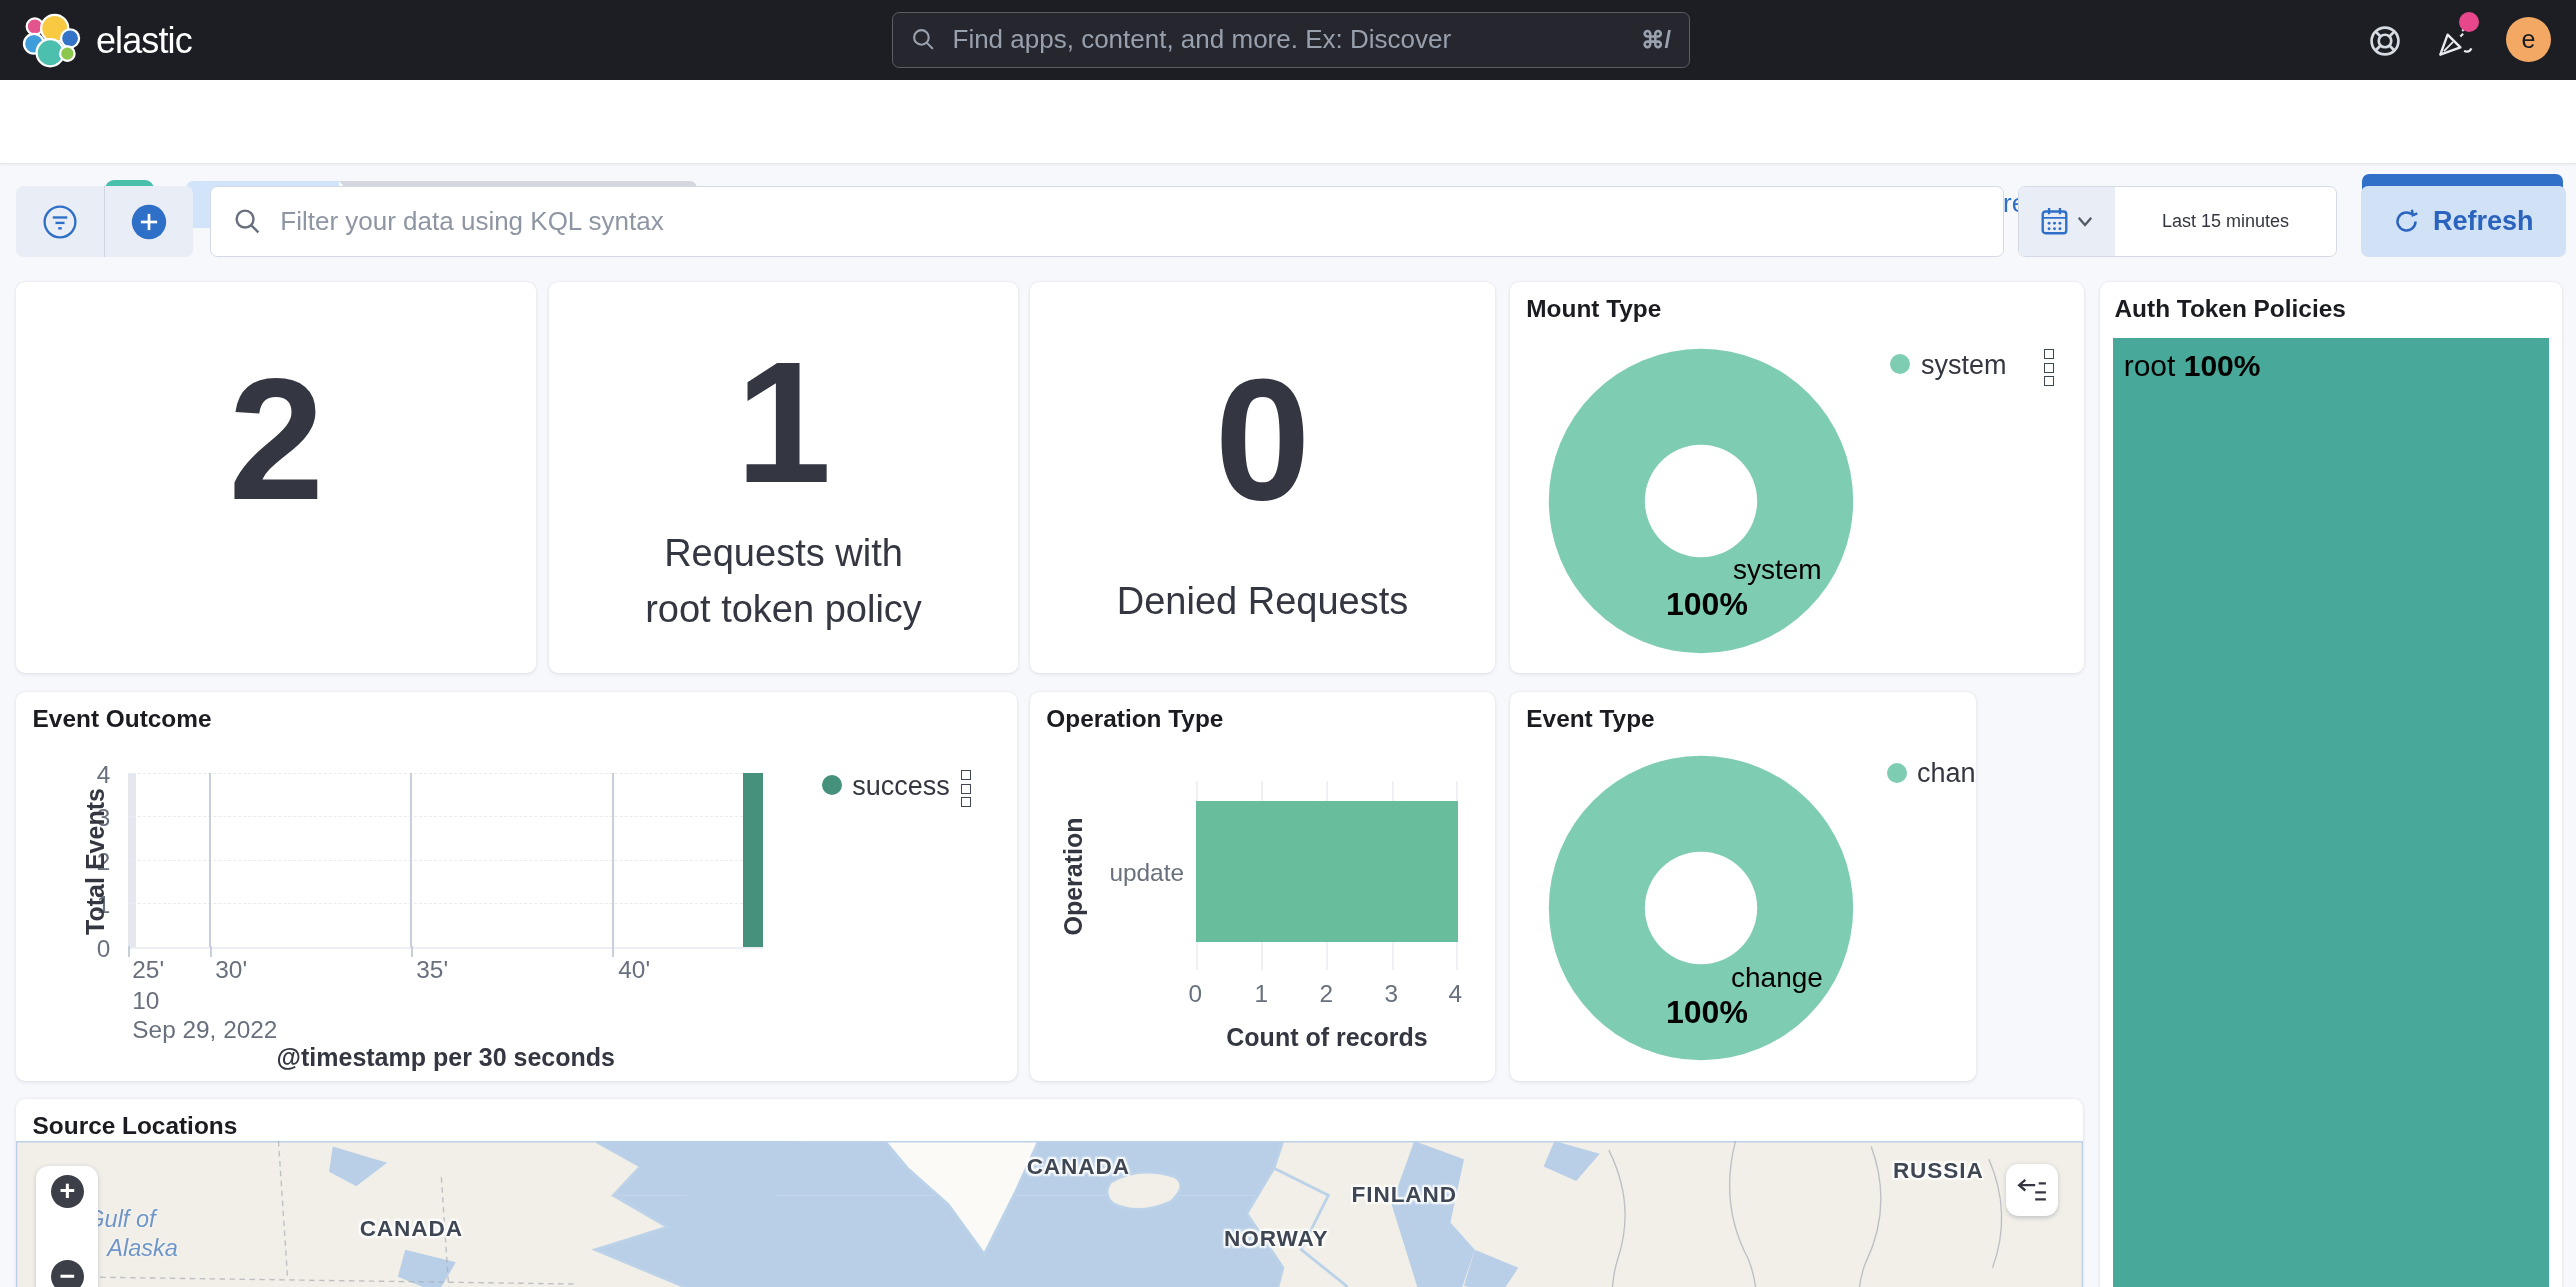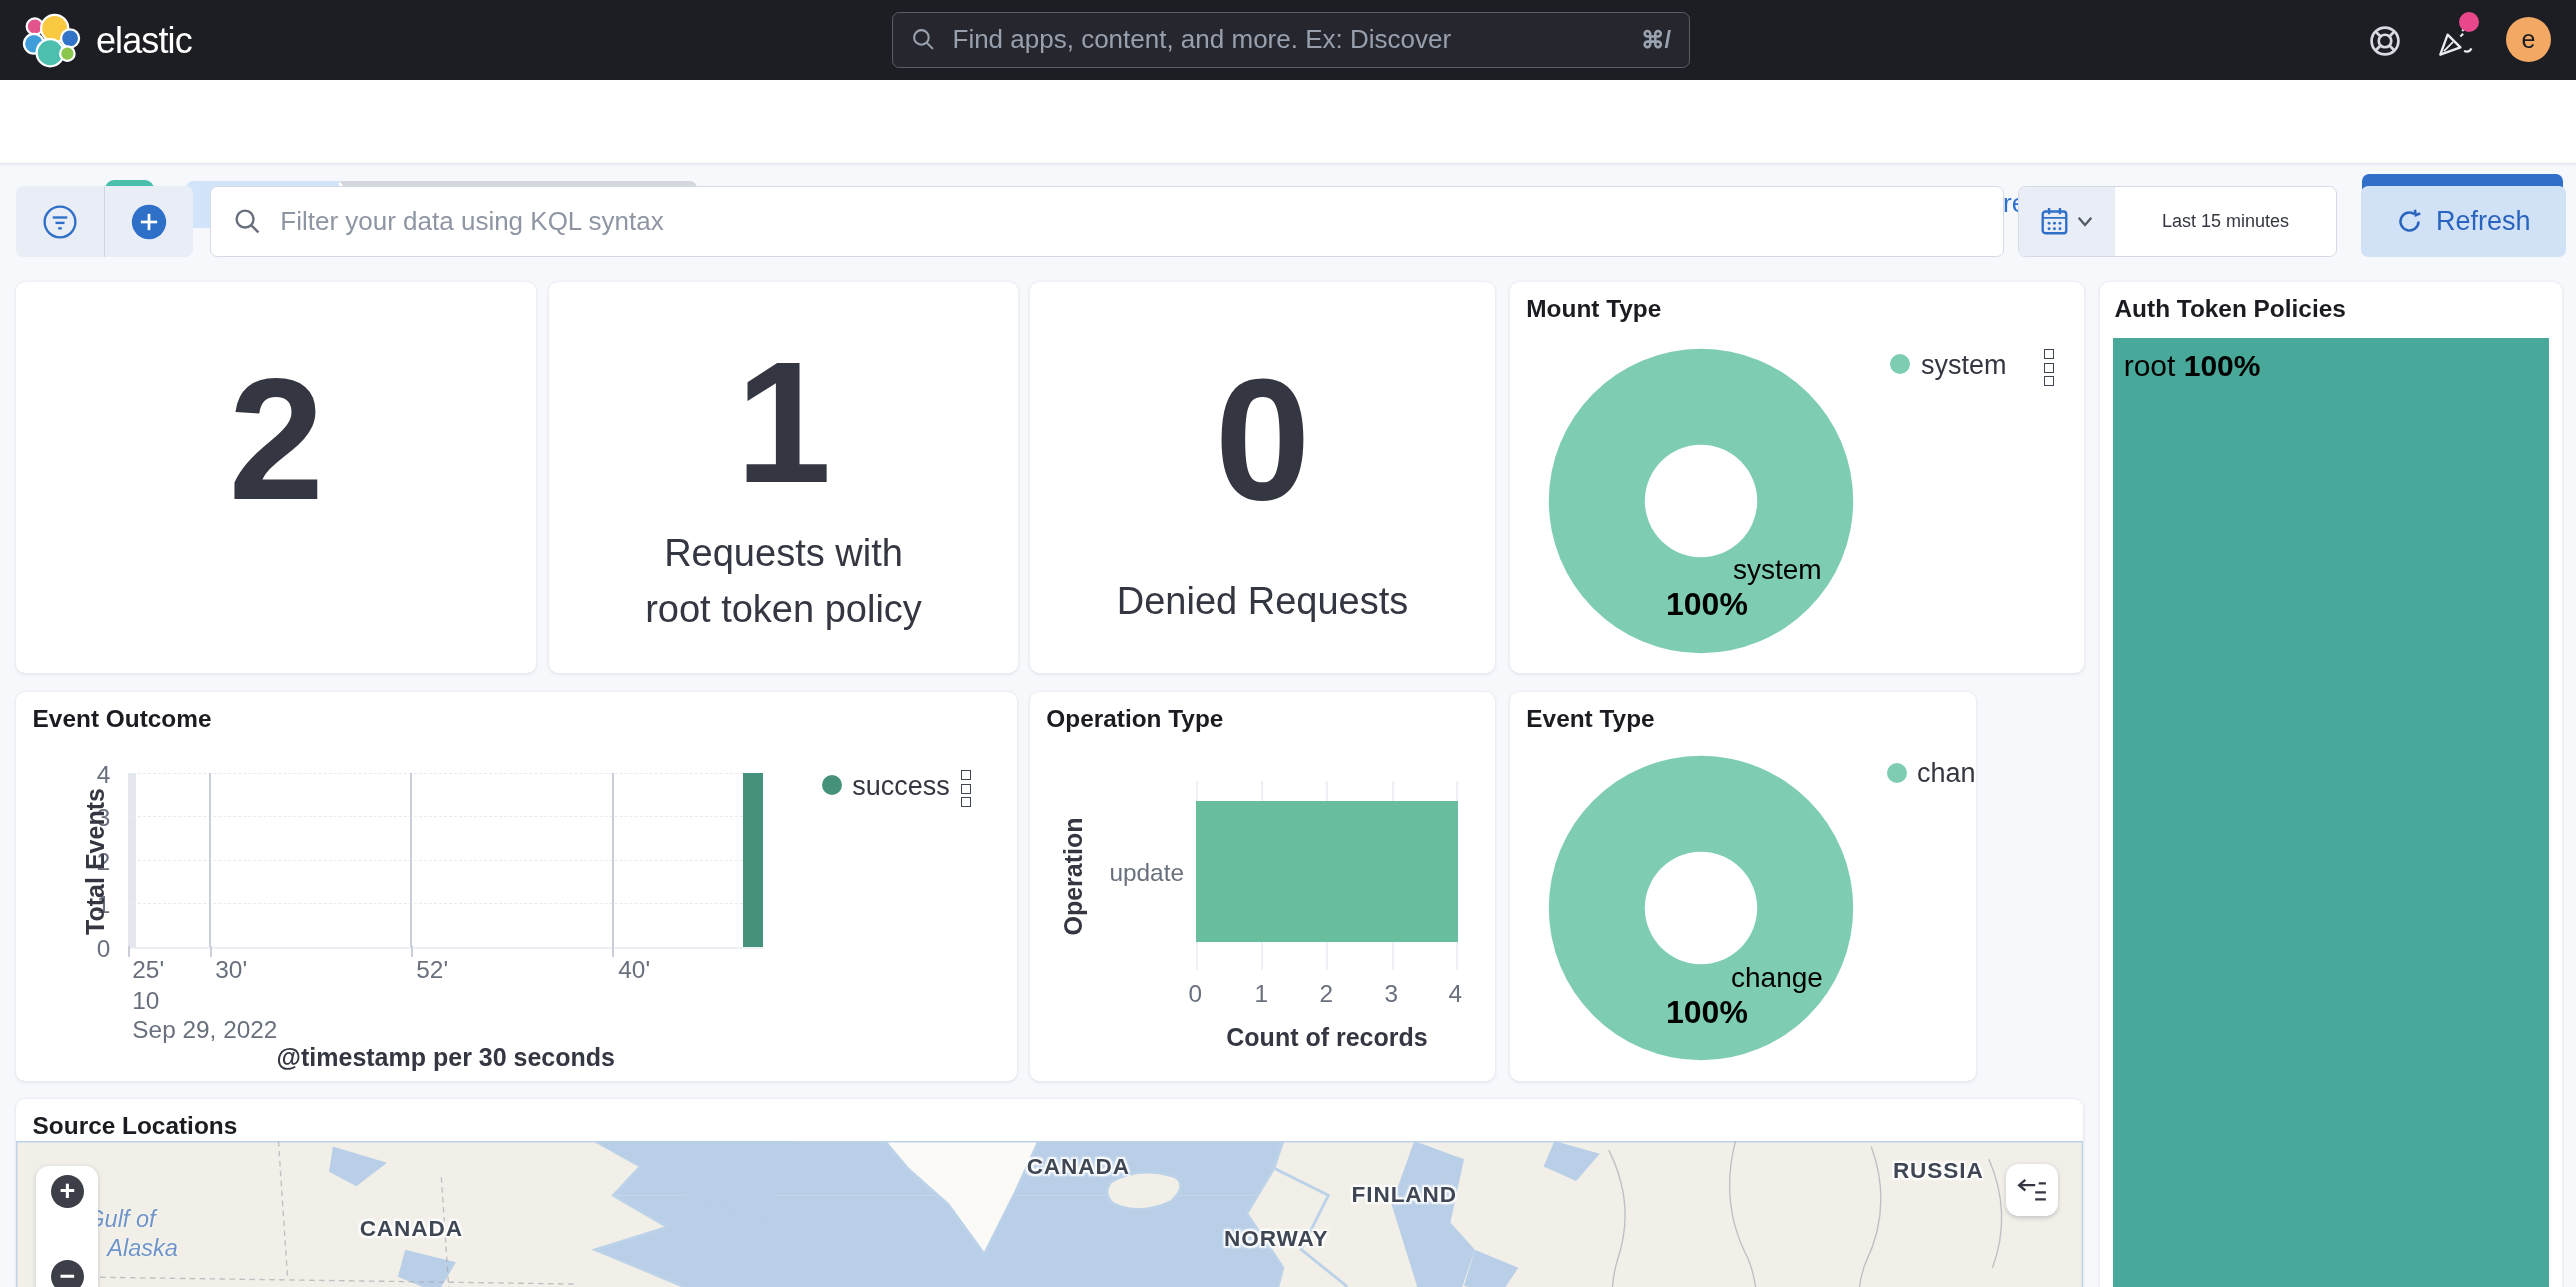--- a/index.html
+++ b/index.html
@@ -41,21 +41,21 @@
   .fgroup .fbtn + .fbtn{border-left:0.9px solid #cfd5e3;}
   .kql{left:210px;top:186px;width:1794px;height:71px;background:#fff;border:0.9px solid #d3dae6;border-radius:7.2px;
        box-sizing:border-box;display:flex;align-items:center;padding:0 22px;}
   .kql input{flex:1;border:none;outline:none;font-size:26px;color:#343741;margin-left:16.3px;font-family:"Liberation Sans",sans-serif;}
   .kql input::placeholder{color:#8e95a3;}
   .tpick{left:2018px;top:186px;width:319px;height:71px;background:#fff;border:0.9px solid #d3dae6;border-radius:7.2px;
        box-sizing:border-box;display:flex;overflow:hidden;}
   .tpick-left{width:96px;background:#e9edf6;display:flex;align-items:center;justify-content:center;gap:7.2px;cursor:pointer;}
   .tpick-right{flex:1;display:flex;align-items:center;justify-content:center;font-size:18px;color:#343741;cursor:pointer;}
   .refresh{left:2361px;top:186px;width:205px;height:71px;background:#d2e2f6;border-radius:7.2px;display:flex;
-       align-items:center;justify-content:center;gap:12.7px;color:#2a64bf;font-size:27px;font-weight:400;cursor:pointer;}
+       align-items:center;justify-content:center;gap:12.7px;color:#2a64bf;font-size:27px;font-weight:700;cursor:pointer;}
   
   .panel{background:#fff;border-radius:9px;box-shadow:0 1.8px 3.6px rgba(60,70,100,.07),0 0 2.7px rgba(60,70,100,.10);}
   .ptitle{font-size:24.4px;font-weight:700;color:#1a1c21;}
   .metric-num{width:100%;text-align:center;font-size:172px;font-weight:700;color:#343741;line-height:1;}
   .metric-label{width:100%;text-align:center;font-size:38px;color:#343741;line-height:56px;}
   .legend-dot{width:20px;height:20px;border-radius:50%;}
   .legend-text{font-size:27px;color:#343741;}
   .kebab{display:flex;flex-direction:column;gap:3.6px;cursor:pointer;}
   .kebab i{width:8.1px;height:8.1px;border:1.8px solid #3f4754;display:block;}
   .tick{font-size:24.4px;color:#69707d;}
@@ -279,21 +279,21 @@
     <div class="abs tick" style="left:58px;top:199px;width:36px;text-align:right">1</div>
     <div class="abs tick" style="left:58px;top:243px;width:36px;text-align:right">0</div>
     <div class="abs axis-title" style="left:-38px;top:155px;width:235px;text-align:center;transform:rotate(-90deg)">Total Events</div>
 
     <div class="abs" style="left:112px;top:254px;width:1.8px;height:11px;background:#c9cfda"></div>
     <div class="abs" style="left:194px;top:254px;width:1.8px;height:11px;background:#c9cfda"></div>
     <div class="abs" style="left:395px;top:254px;width:1.8px;height:11px;background:#c9cfda"></div>
     <div class="abs" style="left:596px;top:254px;width:1.8px;height:11px;background:#c9cfda"></div>
     <div class="abs tick" style="left:116px;top:264px">25'</div>
     <div class="abs tick" style="left:199px;top:264px">30'</div>
-    <div class="abs tick" style="left:400px;top:264px">52'</div>
+    <div class="abs tick" style="left:400px;top:264px">35'</div>
     <div class="abs tick" style="left:602px;top:264px">40'</div>
     <div class="abs tick" style="left:116px;top:295px">10</div>
     <div class="abs tick" style="left:116px;top:324px">Sep 29, 2022</div>
     <div class="abs axis-title" style="left:112px;top:351px;width:635px;text-align:center">@timestamp per 30 seconds</div>
 
     <div class="abs legend-dot" style="left:806px;top:83px;background:#45917c"></div>
     <div class="abs legend-text" style="left:836px;top:79px">success</div>
     <div class="abs kebab" style="left:945px;top:78px">
         <i></i>
         <i></i>

